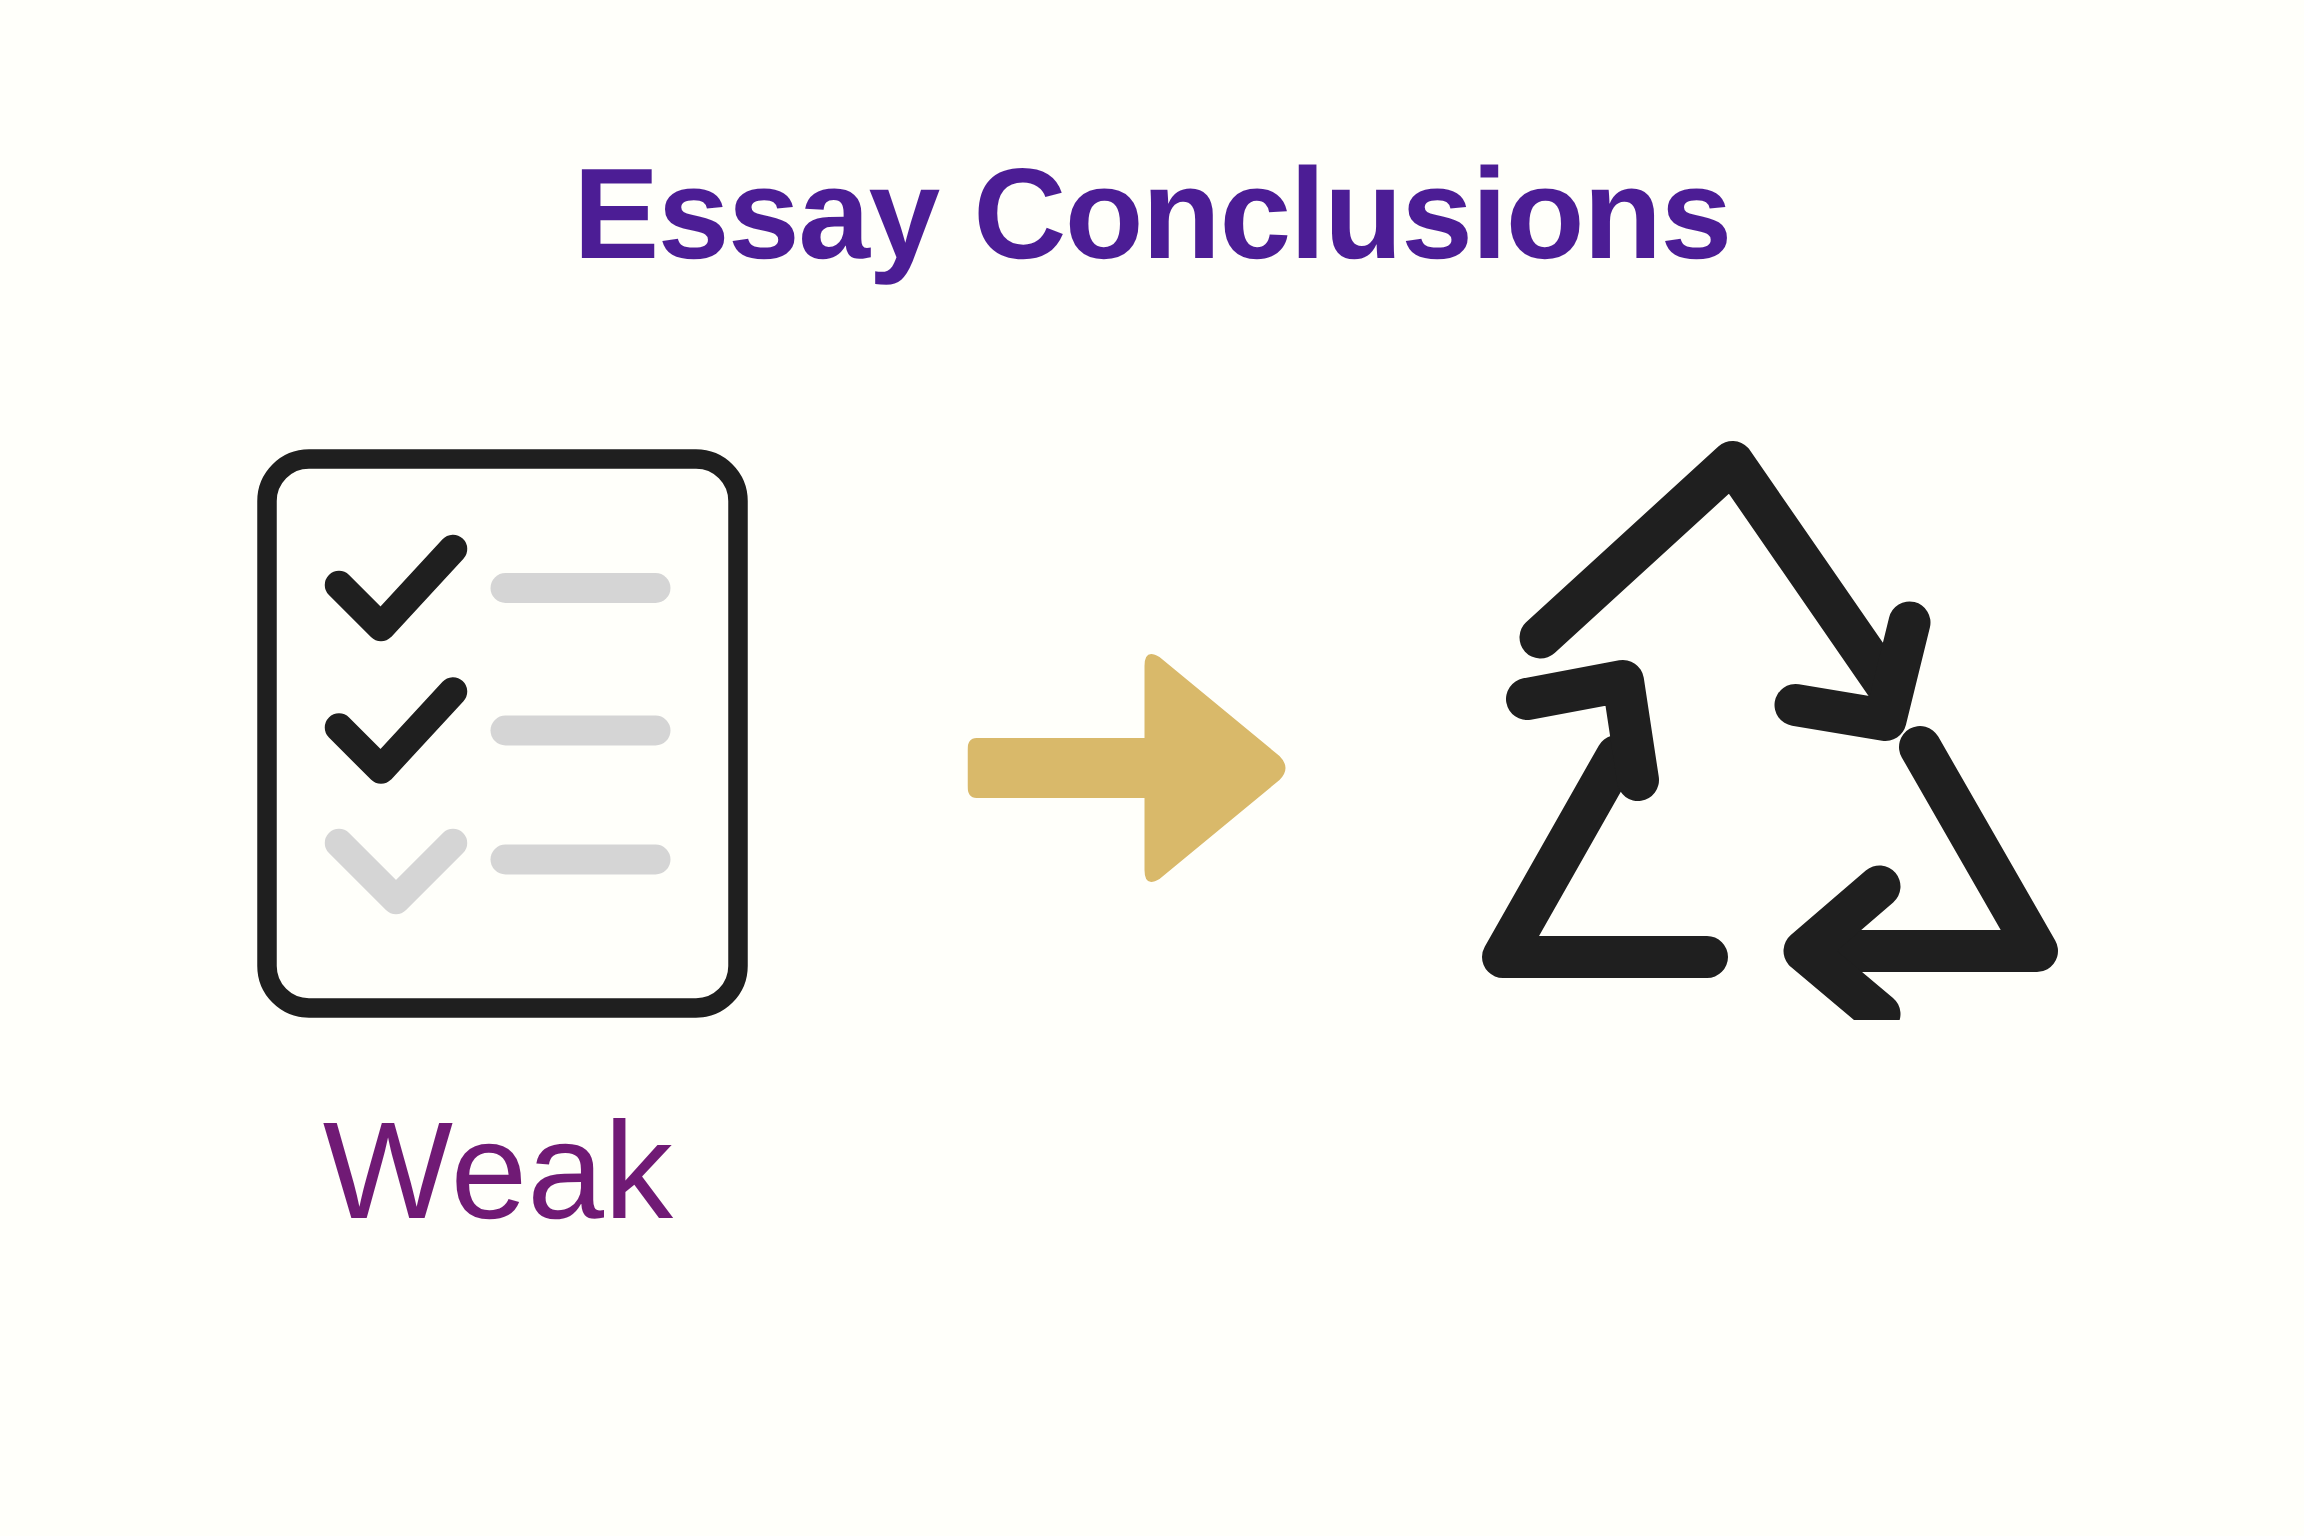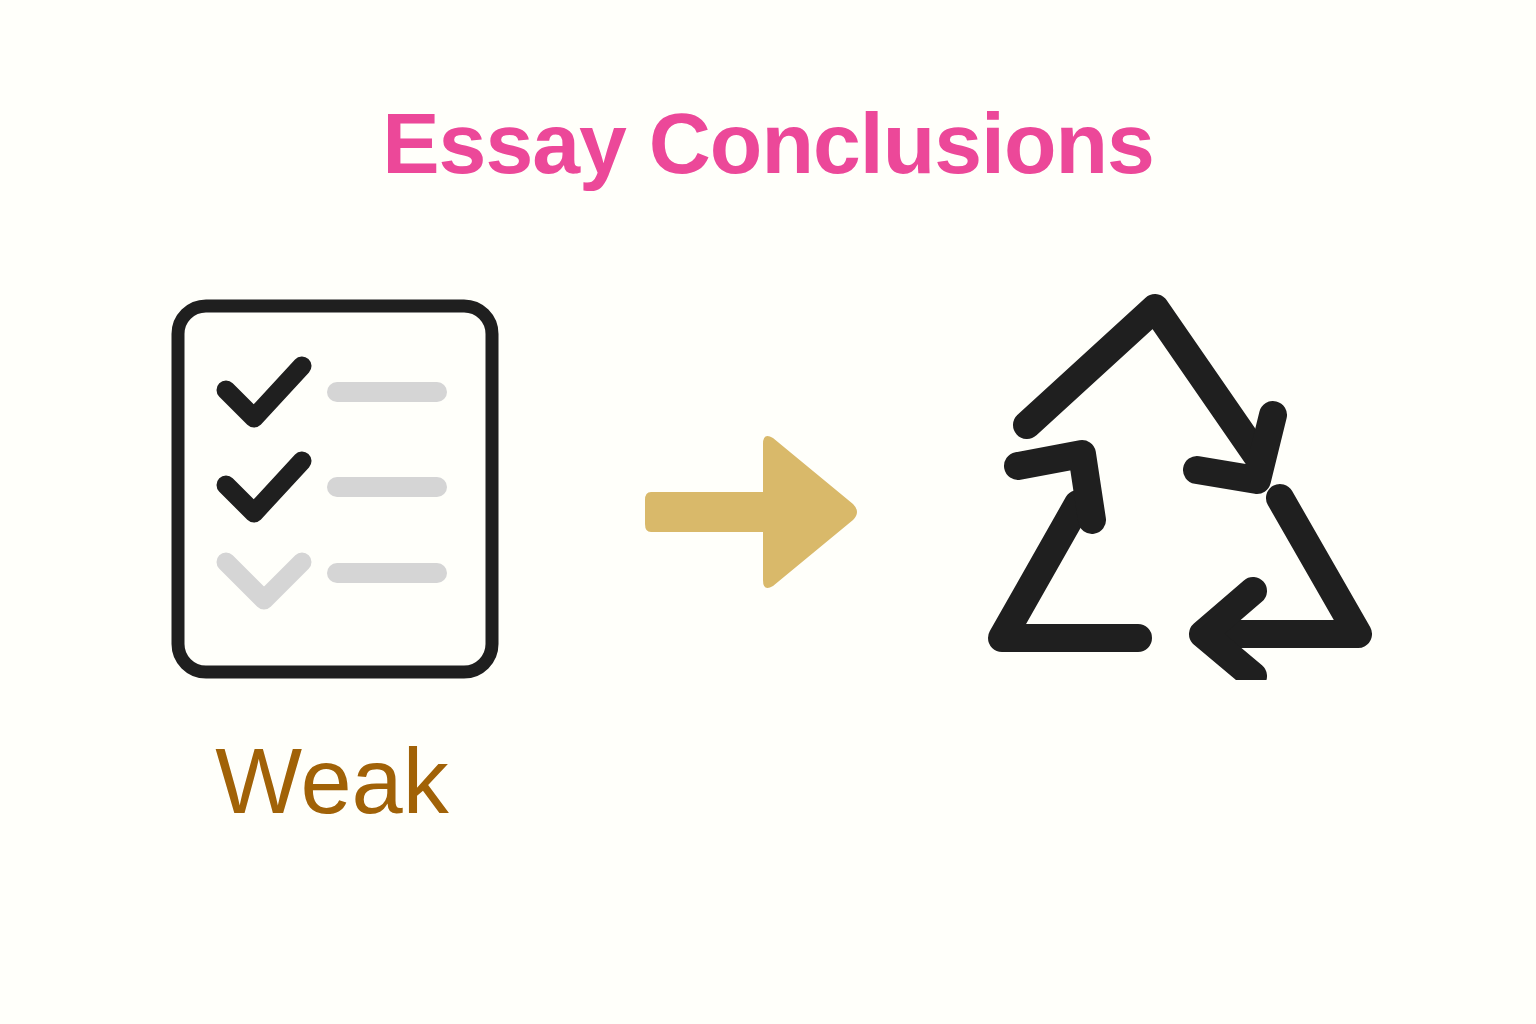--- a/index.html
+++ b/index.html
@@ -24,21 +24,21 @@
   
   #title {
     position: absolute;
     left: 0;
     top: 100px;
     width: 1536px;
     text-align: center;
     font-size: 86px;
     font-weight: bold;
     letter-spacing: -1px;
-    color: #ec4899;
+    color: #4c1d95;
     line-height: 1;
     white-space: nowrap;
   }
 
   
   .panel {
     position: absolute;
     top: 280px;
     width: 420px;
     height: 420px;
@@ -55,21 +55,21 @@
   }
   .panel-icon svg { display: block; }
 
   .panel-label {
     position: absolute;
     top: 735px;
     width: 420px;
     text-align: center;
     font-size: 92px;
     font-weight: normal;
-    color: #a16207;
+    color: #701a75;
     line-height: 1;
     white-space: nowrap;
   }
   #label-weak   { left: 122px; }
   #label-strong { left: 970px; }
 
   
   #arrow {
     position: absolute;
     left: 645px;

